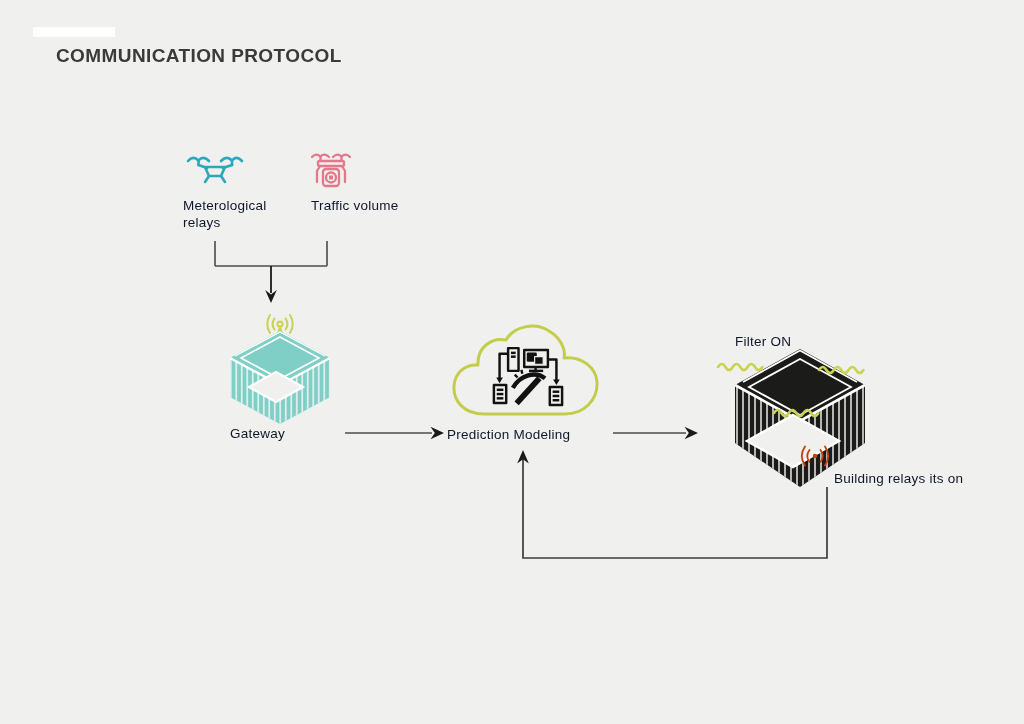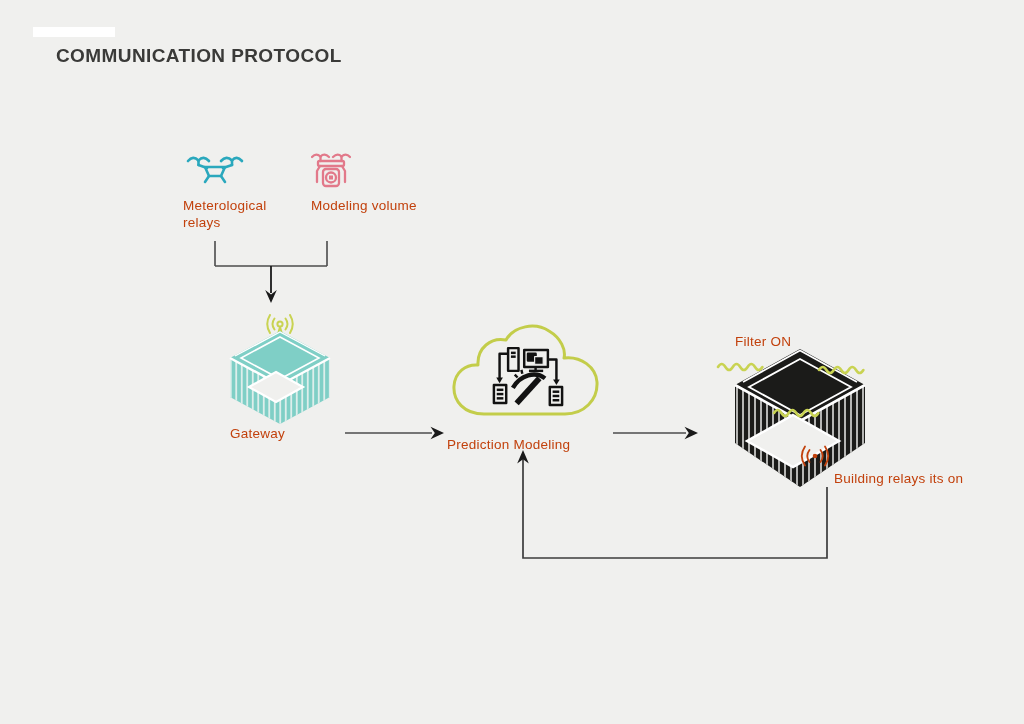--- a/index.html
+++ b/index.html
@@ -8,21 +8,21 @@
     background:#f0f0ee;
     font-family:"Liberation Sans", sans-serif;
     color:#3e3e3e;
   }
   .abs{position:absolute;}
   .title-bar{left:33px;top:27px;width:82px;height:10px;background:#ffffff;}
   .page-title{
     left:33px;top:45px;font-size:19px;font-weight:700;letter-spacing:0.4px;color:#3a3a38;margin-left:23px;
   }
   .node-label{
-    font-size:13.5px;letter-spacing:0.25px;color:#c2410c;line-height:17px;
+    font-size:13.5px;letter-spacing:0.25px;color:#0f172a;line-height:17px;
   }
   .center{}
   svg{display:block;}
   .overlay{left:0;top:0;pointer-events:none;}
 </style>
 </head>
 <body>
 
 <div class="abs title-bar"></div>
 <div class="abs page-title">COMMUNICATION PROTOCOL</div>
@@ -73,21 +73,21 @@
     <line x1="9.5" y1="6" x2="9.5" y2="10"></line>
       <line x1="30.5" y1="6" x2="30.5" y2="10"></line>
     <rect x="7" y="10" width="26" height="5" rx="1.5"></rect>
     <path d="M9,15 L6,20 V31"></path>
       <path d="M31,15 L34,20 V31"></path>
     <rect x="12" y="18" width="16" height="17" rx="3"></rect>
     <circle cx="20" cy="26.5" r="5"></circle>
     <rect x="18" y="24.5" width="4" height="4" fill="#e2798a" stroke="none"></rect>
   </g>
 </svg>
-<div class="abs node-label" style="left:311px;top:197px;width:110px">Modeling volume</div>
+<div class="abs node-label" style="left:311px;top:197px;width:110px">Traffic volume</div>
 
 <svg class="abs" style="left:260px;top:314px" width="40" height="38" viewBox="0 0 40 38">
   <g fill="none" stroke="#c9d352" stroke-width="2" stroke-linecap="round">
     <circle cx="20" cy="10" r="2.6"></circle>
     <path d="M14.5,15.5 Q10.5,10 14.5,4.5"></path>
       <path d="M10,19 Q4.5,10 10,1"></path>
     <path d="M25.5,15.5 Q29.5,10 25.5,4.5"></path>
       <path d="M30,19 Q35.5,10 30,1"></path>
     <path d="M20,13 L14,34 M20,13 L26,34 M16.5,26 L23.5,26 M18,19.5 L22,19.5"></path>
   </g>
@@ -131,21 +131,21 @@
     <rect x="61" y="43" width="13" height="19"></rect>
     <line x1="64" y1="48" x2="71" y2="48"></line>
       <line x1="64" y1="52.5" x2="71" y2="52.5"></line>
       <line x1="64" y1="57" x2="71" y2="57"></line>
     <line x1="28" y1="58" x2="48" y2="36" stroke-width="6" stroke-linecap="square"></line>
     <path d="M22,44 C30,30 46,26 56,34" stroke-width="4.5"></path>
     <line x1="24" y1="30" x2="27" y2="33"></line>
       <line x1="31" y1="25" x2="32" y2="29"></line>
   </g>
 </svg>
-<div class="abs node-label center" style="left:447px;top:436px;width:160px">Prediction Modeling</div>
+<div class="abs node-label center" style="left:447px;top:426px;width:160px">Prediction Modeling</div>
 
 <div class="abs node-label" style="left:735px;top:333px">Filter ON</div>
 <svg class="abs" style="left:710px;top:345px" width="165" height="148" viewBox="0 0 165 148">
   <defs>
     <pattern id="stripeB" width="6" height="4" patternUnits="userSpaceOnUse">
       <rect x="2.2" width="1.6" height="4" fill="#dcdcda"></rect>
     </pattern>
   </defs>
 
   <path d="M8,22 q3.7,-6 7.4,0 t7.4,0 t7.4,0 t7.4,0 t7.4,0 t7.4,0" fill="none" stroke="#c9d352" stroke-width="2.6" stroke-linecap="round"></path>

